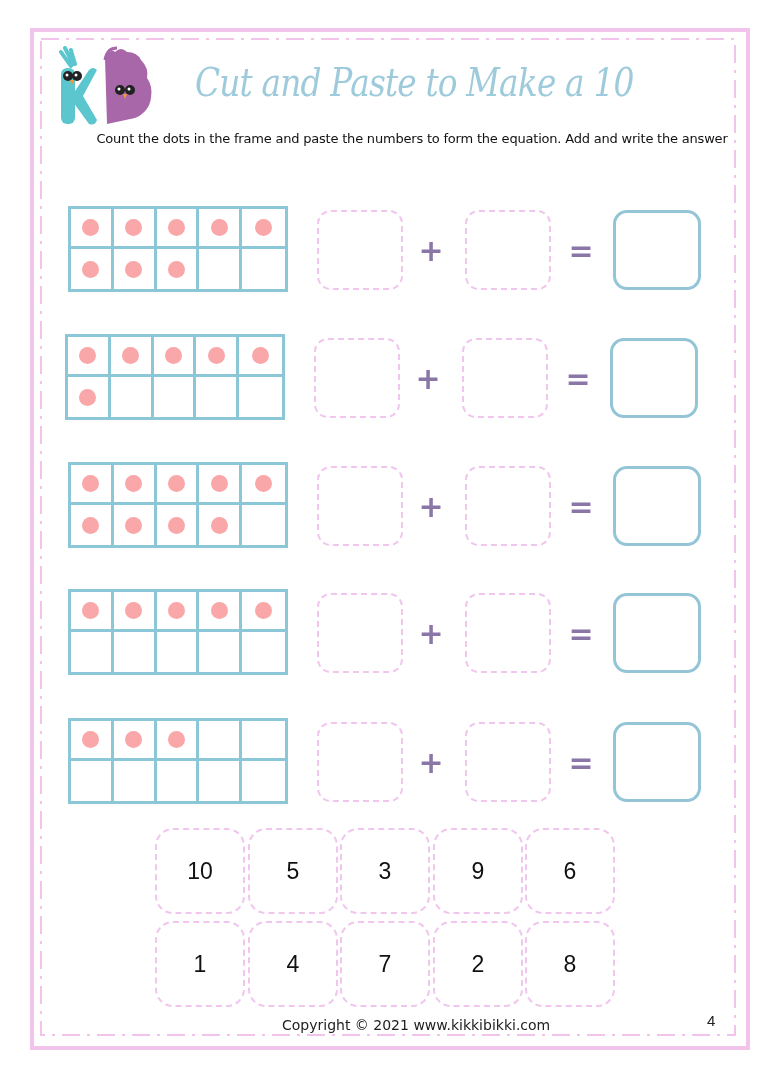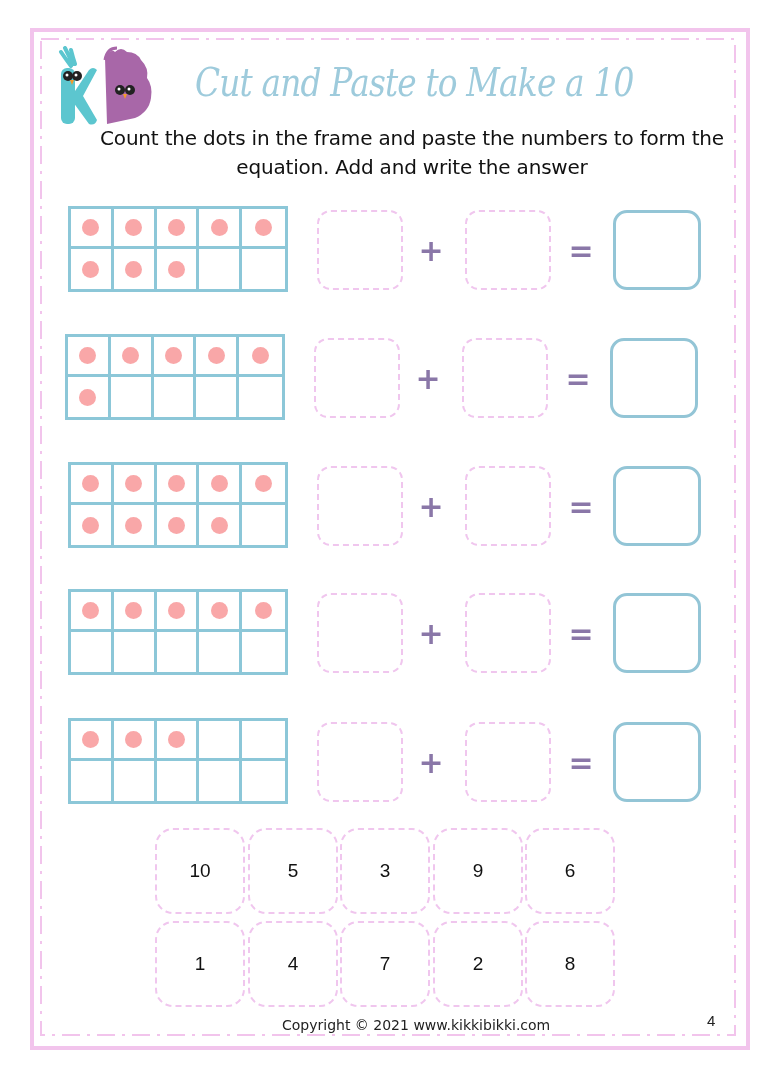--- a/index.html
+++ b/index.html
@@ -2,30 +2,30 @@
 <html><head>
 <meta charset="utf-8">
 <style>
   html, body { margin: 0; padding: 0; background: #ffffff; }
   body { width: 768px; height: 1083px; position: relative; overflow: hidden; font-family: "DejaVu Sans", sans-serif; }
   .outer-border { position: absolute; left: 30px; top: 28px; width: 712px; height: 1014px; border: 4px solid #f2c4ec; box-sizing: content-box; }
   .inner-border { position: absolute; left: 40px; top: 38px; width: 696px; height: 998px; box-sizing: border-box; }
   .inner-border svg { position: absolute; left: 0; top: 0; }
   .logo { position: absolute; left: 53px; top: 46px; width: 100px; height: 82px; }
   .title { position: absolute; left: 195px; top: 62px; font-family: "DejaVu Serif", serif; font-style: italic; font-size: 40px; color: #9ecbdc; letter-spacing: -1px; white-space: nowrap; transform: scaleX(0.82); transform-origin: left center; line-height: 1; }
-  .instructions { position: absolute; left: 80px; top: 124px; width: 664px; text-align: center; font-family: "DejaVu Sans", sans-serif; font-size: 20px; line-height: 29px; color: #111; letter-spacing: -0.2px; }
+  .instructions { position: absolute; left: 80px; top: 124px; width: 664px; text-align: center; font-family: "DejaVu Sans", sans-serif; font-size: 13px; line-height: 29px; color: #111; letter-spacing: -0.2px; }
   .tenframe { position: absolute; width: 220px; height: 86px; border: 3px solid #8cc7d8; box-sizing: border-box; display: grid; grid-template-columns: repeat(5, 1fr); grid-template-rows: repeat(2, 1fr); }
   .cell { border-right: 3px solid #8cc7d8; border-bottom: 3px solid #8cc7d8; display: flex; align-items: center; justify-content: center; }
   .cell:nth-child(5n) { border-right: none; }
   .cell:nth-child(n+6) { border-bottom: none; }
   .dot { width: 17px; height: 17px; border-radius: 50%; background: #f9a7a8; }
   .paste-box { position: absolute; width: 86px; height: 80px; border: 2px dashed #f0c6ee; border-radius: 14px; box-sizing: border-box; }
   .op { position: absolute; font-size: 30px; font-weight: bold; color: #8a77a8; width: 30px; text-align: center; line-height: 30px; }
   .answer-box { position: absolute; width: 88px; height: 80px; border: 3px solid #93c5d6; border-radius: 14px; box-sizing: border-box; }
-  .cutout { position: absolute; width: 90px; height: 86px; border: 2px dashed #f0c6ee; border-radius: 18px; box-sizing: border-box; display: flex; align-items: center; justify-content: center; font-family: "Liberation Sans", sans-serif; font-size: 19px; color: #111; }
+  .cutout { position: absolute; width: 90px; height: 86px; border: 2px dashed #f0c6ee; border-radius: 18px; box-sizing: border-box; display: flex; align-items: center; justify-content: center; font-family: "Liberation Sans", sans-serif; font-size: 23px; color: #111; }
   .copyright { position: absolute; left: 282px; top: 1017px; font-family: "DejaVu Sans", sans-serif; font-size: 14px; color: #222; }
   .page-num { position: absolute; left: 707px; top: 1012px; font-family: "Liberation Sans", sans-serif; font-size: 15px; color: #222; }
 </style>
 </head>
 <body>
 
 <div class="outer-border"></div>
 <div class="inner-border">
   <svg width="696" height="998">
     <rect x="1" y="1" width="694" height="996" fill="none" stroke="#f2c4ec" stroke-width="2" stroke-dasharray="18 7 3 7"></rect>

